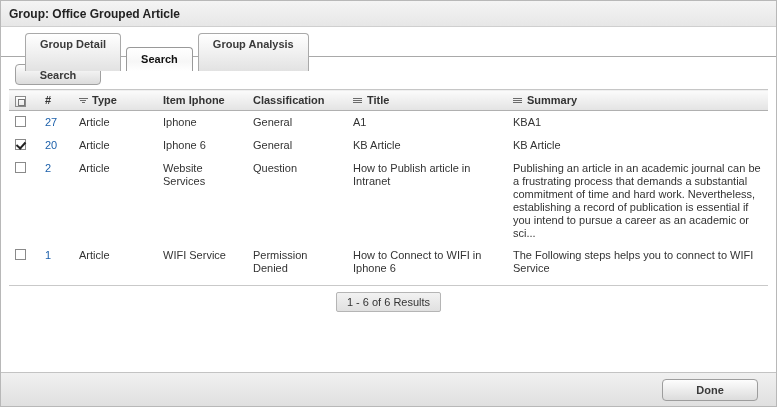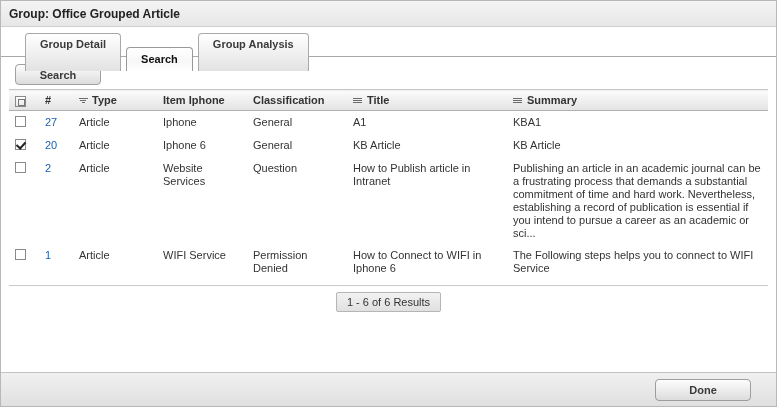--- a/index.html
+++ b/index.html
@@ -240,21 +240,21 @@
     position: absolute;
     left: 0;
     right: 0;
     bottom: 0;
     height: 34px;
     background: linear-gradient(to bottom, #f0f0f0 0%, #e0e0e0 100%);
     border-top: 1px solid #c3c3c3;
     display: flex;
     align-items: center;
     justify-content: flex-end;
-    padding-right: 25px;
+    padding-right: 18px;
     box-sizing: border-box;
   }
   .btn-done {
     min-width: 96px;
     height: 22px;
     line-height: 21px;
     text-align: center;
     font-size: 11px;
     font-weight: bold;
     color: #3a3a3a;

